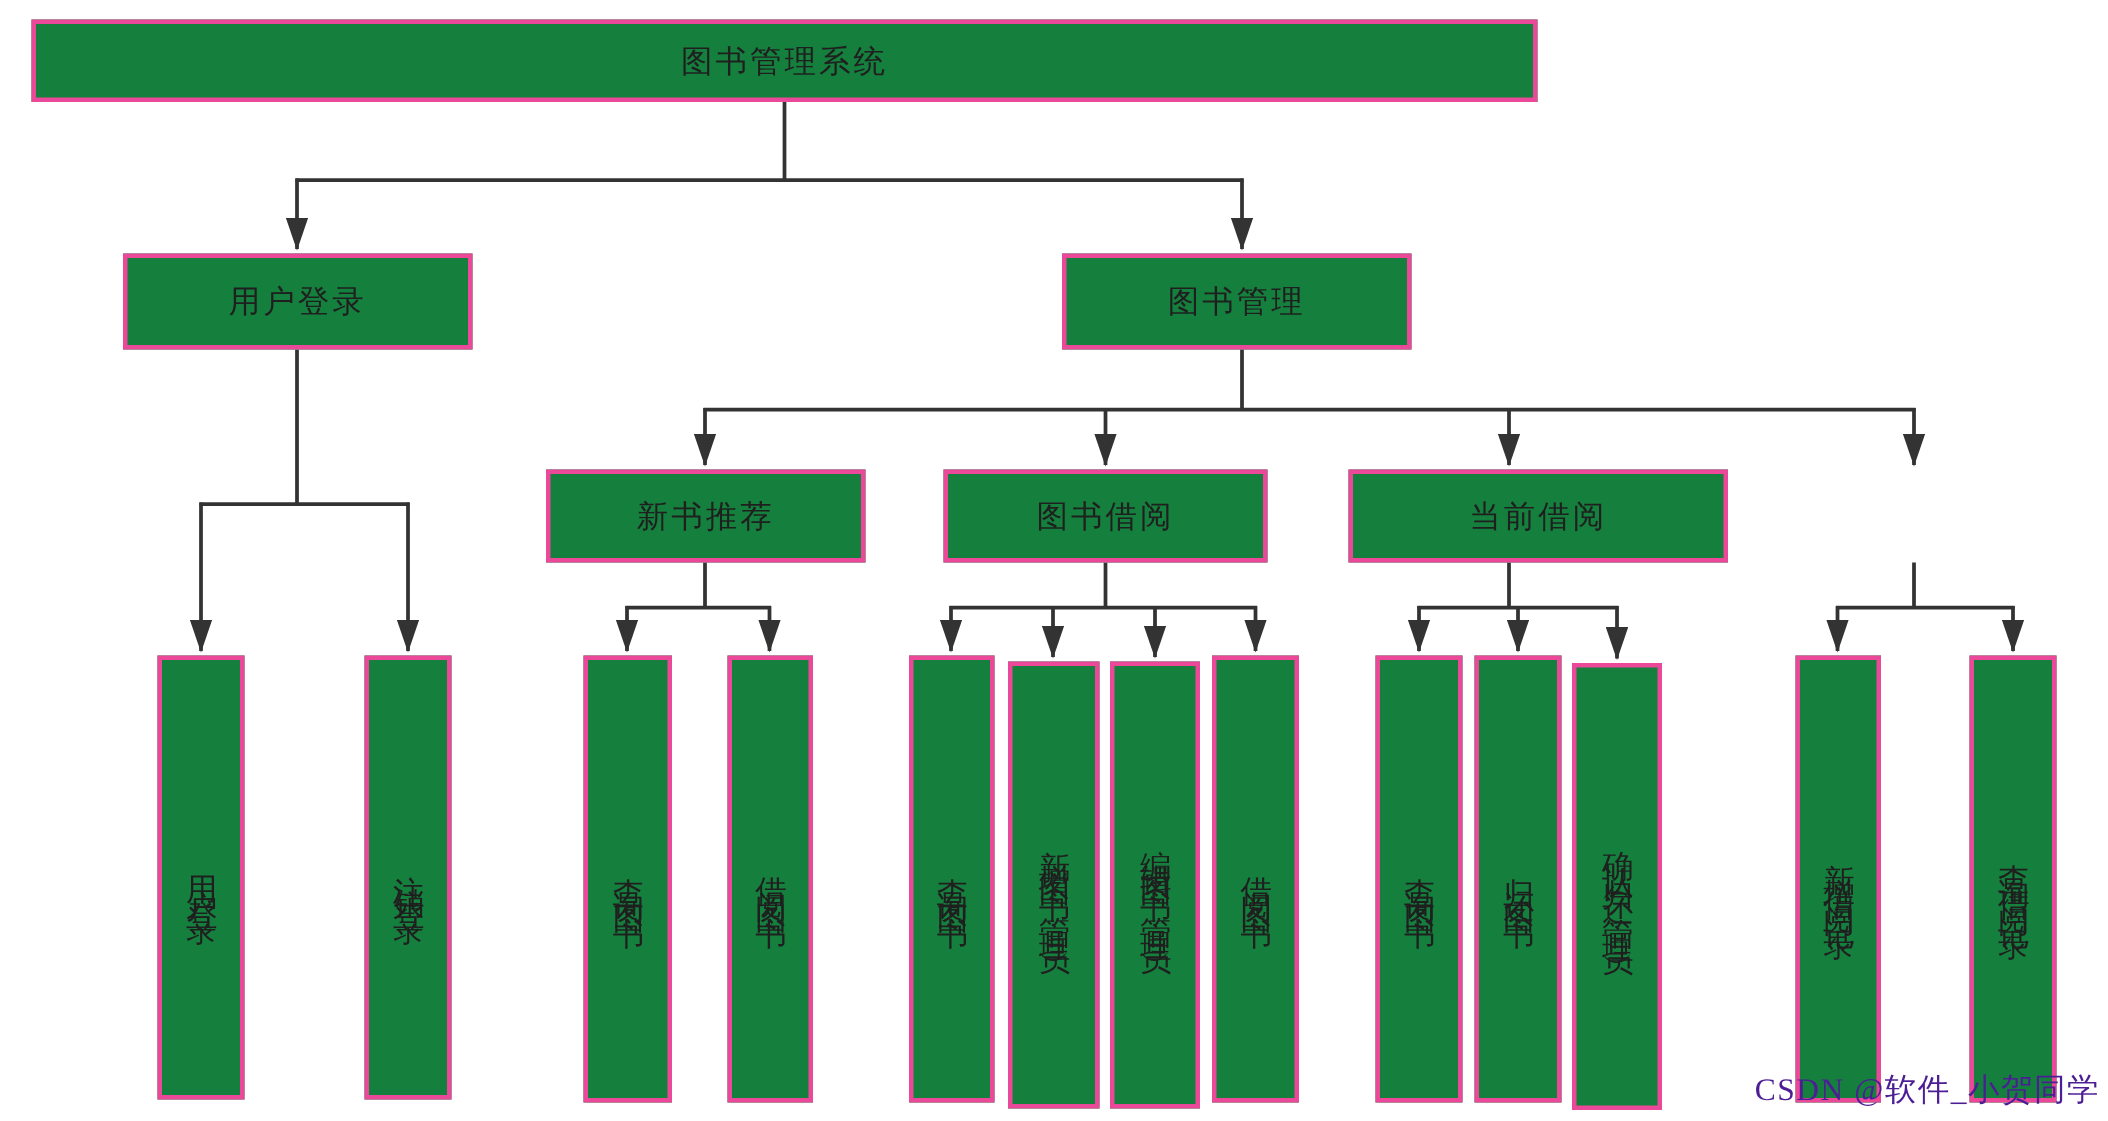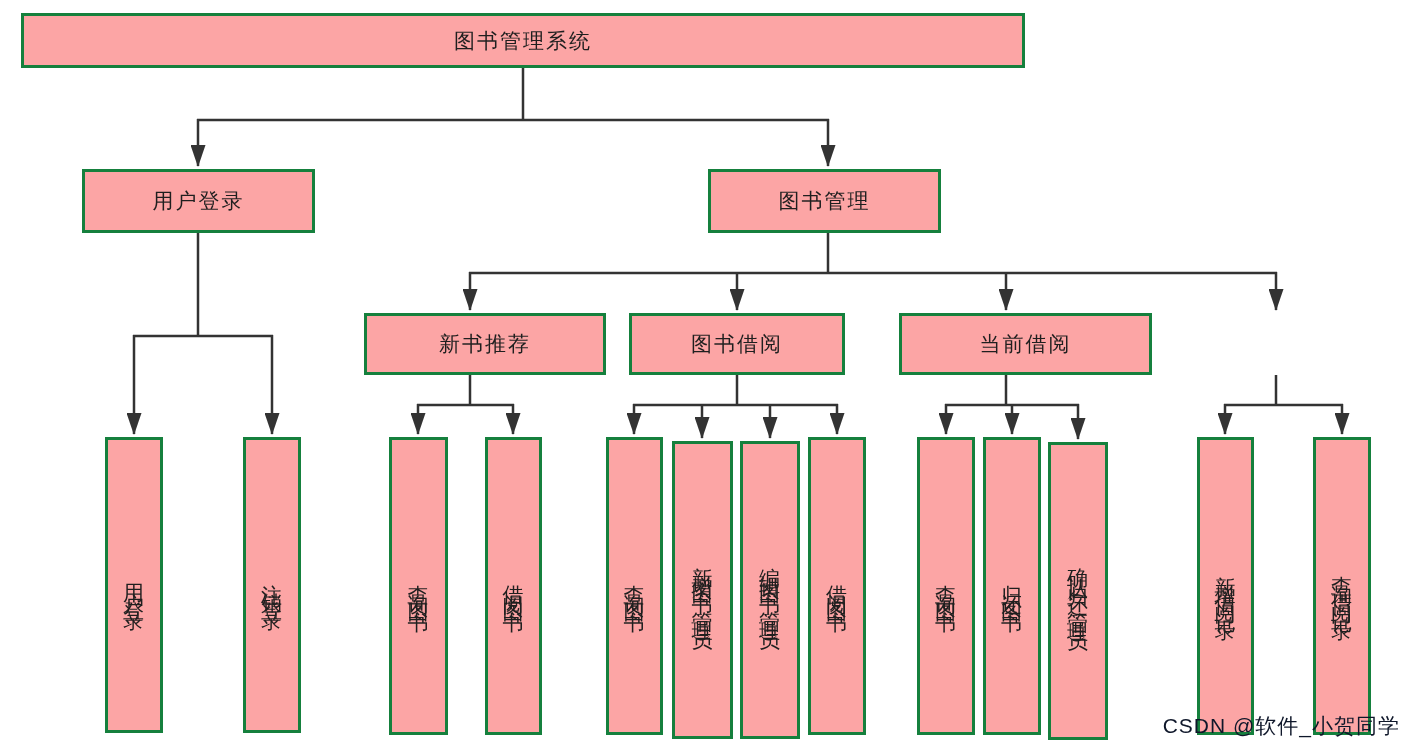--- a/index.html
+++ b/index.html
@@ -1,34 +1,34 @@
 <!DOCTYPE html>
 <html><head>
 <meta charset="utf-8">
 <style>
   html,body{margin:0;padding:0;background:#ffffff;}
   .stage{
     position:relative;width:1405px;height:747px;background:#ffffff;overflow:hidden;
     font-family:"Liberation Sans","DejaVu Sans",sans-serif;color:#1f1f1f;
   }
   .box{
-    position:absolute;background:#fca5a5;border:3px solid #15803d;
+    position:absolute;background:#15803d;border:3px solid #ec4899;
     display:flex;align-items:center;justify-content:center;box-sizing:border-box;
     z-index:2;
   }
   .hlabel{font-size:21px;letter-spacing:2px;white-space:nowrap;}
   .vlabel{
     writing-mode:vertical-rl;text-orientation:mixed;
     font-size:21px;letter-spacing:9px;line-height:1;white-space:nowrap;
   }
   svg.connectors{position:absolute;left:0;top:0;z-index:1;}
   svg.connectors line{stroke:#333333;stroke-width:2.5;}
   .watermark{
     position:absolute;top:712px;right:5px;
-    font-size:21px;color:#0f172a;letter-spacing:1px;white-space:nowrap;z-index:3;
+    font-size:21px;color:#4c1d95;letter-spacing:1px;white-space:nowrap;z-index:3;font-family:Liberation Serif, serif;
   }
 </style>
 </head>
 <body>
 
 <div class="stage">
 
   <svg class="connectors" width="1405" height="747" viewBox="0 0 1405 747">
     <defs>
       <marker id="arrow" markerUnits="userSpaceOnUse" markerWidth="22" markerHeight="15" refX="21" refY="7.5" orient="auto">
@@ -81,21 +81,21 @@
     <span class="hlabel">图书管理系统</span>
   </div>
 
   <div class="box" style="left:82px;top:169px;width:233px;height:64px;">
     <span class="hlabel">用户登录</span>
   </div>
   <div class="box" style="left:708px;top:169px;width:233px;height:64px;">
     <span class="hlabel">图书管理</span>
   </div>
 
-  <div class="box" style="left:364px;top:313px;width:242px;height:62px;">
+  <div class="box" style="left:364px;top:313px;width:213px;height:62px;">
     <span class="hlabel">新书推荐</span>
   </div>
   <div class="box" style="left:629px;top:313px;width:216px;height:62px;">
     <span class="hlabel">图书借阅</span>
   </div>
   <div class="box" style="left:899px;top:313px;width:253px;height:62px;">
     <span class="hlabel">当前借阅</span>
   </div>
 
   <div class="box" style="left:105px;top:437px;width:58px;height:296px;">

